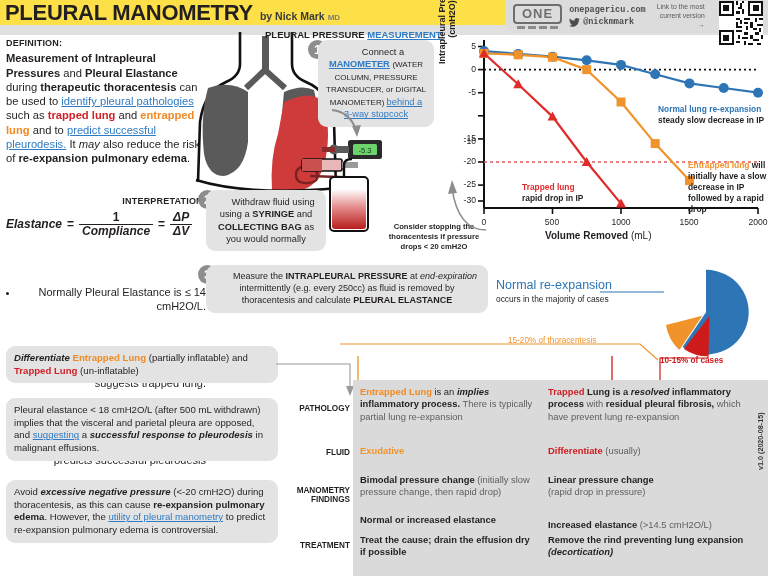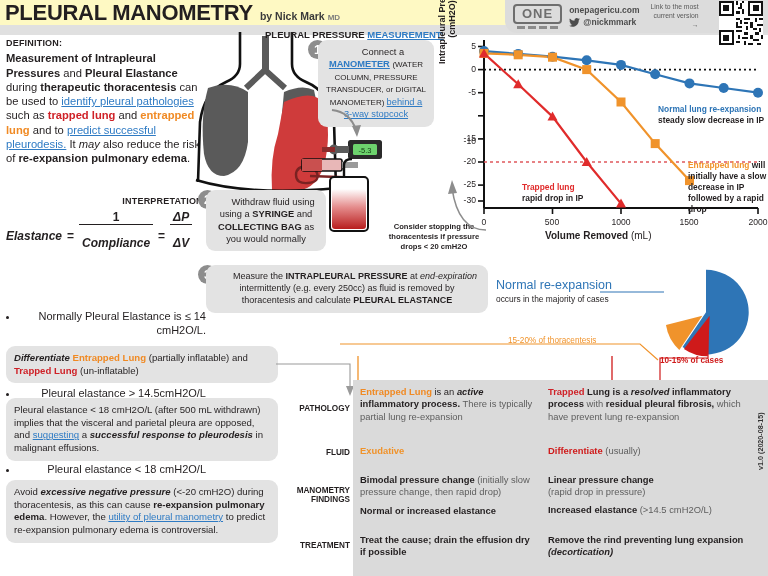--- a/index.html
+++ b/index.html
@@ -6,21 +6,21 @@
   body {
     width: 768px; height: 576px;
     font-family: "Liberation Sans", sans-serif;
     background: #ffffff;
     position: relative;
     overflow: hidden;
     color: #231f20;
   }
   .title-bar {
     position: absolute; left: 0; top: 0; width: 510px; height: 25px;
-    background: #fef9c3; display: flex; align-items: baseline;
+    background: #fde047; display: flex; align-items: baseline;
   }
   .title-main { font-size: 22px; font-weight: bold; letter-spacing: -0.3px; padding-left: 5px; }
   .byline { font-size: 10.5px; font-weight: bold; color: #3a3a3a; margin-left: 7px; }
   .byline .md { font-size: 8px; color: #7d7d7d; }
 
   .header-band {
     position: absolute; left: 0; top: 25px; width: 768px; height: 10px;
     background: #e0e0e0;
   }
   .logo-pill {
@@ -28,42 +28,42 @@
     background: #dcdcdc; border-bottom-left-radius: 12px;
     display: flex; align-items: center; padding-left: 8px; gap: 7px;
   }
   .one-logo {
     border: 2.5px solid #6e6e6e; border-radius: 4px; color: #6e6e6e;
     font-weight: bold; font-size: 13px; padding: 1px 7px 2px; letter-spacing: 1px;
     line-height: 1.05;
   }
   .pager-dashes { display: flex; gap: 3px; margin-top: 2px; justify-content: center; }
   .pager-dashes i { display: block; width: 8px; height: 3px; background: #8b8b8b; }
-  .site-lines { font-size: 8.5px; font-weight: bold; color: #4d4d4d; line-height: 1.35; }
+  .site-lines { font-size: 8.5px; font-weight: bold; color: #4d4d4d; line-height: 1.35; font-family: Liberation Mono, monospace; }
   .handle-row { display: flex; align-items: center; gap: 3px; }
   .hint { font-size: 6.8px; color: #5a5a5a; text-align: right; line-height: 1.3; width: 52px; }
   .qr { width: 44px; height: 44px; position: absolute; left: 719px; top: 1px; }
 
   .section-label { font-size: 9px; font-weight: bold; letter-spacing: .2px; }
   .defn {
     position: absolute; left: 6px; top: 38px; width: 196px;
     font-size: 11.2px; line-height: 1.27;
   }
   .defn p { margin-top: 2px; }
   .b { font-weight: bold; }
   .i { font-style: italic; }
   .lnk { color: #2f7bc4; text-decoration: underline; }
   .red { color: #cf2127; font-weight: bold; }
   .org { color: #f08a24; font-weight: bold; }
 
   .interp { position: absolute; left: 6px; top: 196px; width: 200px; text-align: right; }
   .formula { display: flex; align-items: center; gap: 5px; font-size: 12px; margin-top: 5px; }
   .frac { display: inline-flex; flex-direction: column; align-items: center; line-height: 1.05; }
   .frac .num { padding: 0 3px; }
-  .frac .den { border-top: 1.4px solid #231f20; padding: 12px 3px; font-style: italic; font-weight: bold;}
+  .frac .den { border-top: 1.4px solid #231f20; padding: 0 3px; font-style: italic; font-weight: bold;}
   .bullets { margin-top: 8px; font-size: 11px; line-height: 1.3; padding-left: 13px; }
   .bullets li { margin-bottom: 1px; margin-top: 48px; }
 
   .callout {
     background: #e3e3e3; border-radius: 9px; position: absolute;
     font-size: 9.3px; line-height: 1.32; padding: 6px 8px;
   }
   .step-num {
     position: absolute; width: 19px; height: 19px; border-radius: 50%;
     background: #8d8d8d; color: #fff; font-size: 13px; font-weight: bold;
@@ -411,43 +411,43 @@
 </svg>
 
 <div class="table-zone"></div>
 <svg style="position:absolute;left:352px;top:356px;width:420px;height:26px;" viewBox="0 0 420 26">
   <line x1="6" y1="0" x2="6" y2="24" stroke="#f0932b" stroke-width="1.3"></line>
   <line x1="260" y1="0" x2="260" y2="24" stroke="#cf1a1a" stroke-width="1.3"></line>
 </svg>
 
 <div class="rowlbl" style="left:272px;top:404px;">PATHOLOGY</div>
 <div class="cellA" style="top:386px;">
-  <span class="org">Entrapped Lung</span><span> is an </span><span class="b i">active</span><span class="b"> inflammatory process.</span><span class="gray"> There is typically partial lung re-expansion</span>
+  <span class="org">Entrapped Lung</span><span> is an </span><span class="b i">implies</span><span class="b"> inflammatory process.</span><span class="gray"> There is typically partial lung re-expansion</span>
 </div>
 <div class="cellB" style="top:386px;">
   <span class="red">Trapped</span><span class="b"> Lung is a </span><span class="b i">resolved</span><span class="b"> inflammatory process</span><span class="gray"> with </span><span class="b">residual pleural fibrosis,</span><span class="gray"> which have prevent lung re-expansion</span>
 </div>
 
 <div class="rowlbl" style="left:272px;top:448px;">FLUID</div>
 <div class="cellA" style="top:445px;">
   <span class="b" style="color:#f0932b">Exudative</span>
 </div>
 <div class="cellB" style="top:445px;">
   <span class="b" style="color:#cf1a1a">Differentiate</span><span class="gray"> (usually)</span>
 </div>
 
 <div class="rowlbl" style="left:272px;top:486px;">MANOMETRY FINDINGS</div>
 <div class="cellA" style="top:474px;">
   <span class="b">Bimodal pressure change</span><span class="gray"> (initially slow pressure change, then rapid drop)</span>
-  <div class="b" style="margin-top:6px">Normal or increased elastance</div>
+  <div class="b" style="margin-top:15px">Normal or increased elastance</div>
 </div>
 <div class="cellB" style="top:474px;">
   <span class="b">Linear pressure change</span>
   <div class="gray">(rapid drop in pressure)</div>
-  <div style="margin-top:5px"><span class="b">Increased elastance</span><span class="gray"> (&gt;14.5 cmH2O/L)</span></div>
+  <div style="margin-top:20px"><span class="b">Increased elastance</span><span class="gray"> (&gt;14.5 cmH2O/L)</span></div>
 </div>
 
 <div class="rowlbl" style="left:272px;top:541px;">TREATMENT</div>
 <div class="cellA" style="top:534px;">
   <span class="b">Treat the cause; drain the effusion dry if possible</span>
 </div>
 <div class="cellB" style="top:534px;">
   <span class="b">Remove the rind preventing lung expansion </span><span class="b i">(decortication)</span>
 </div>
 

